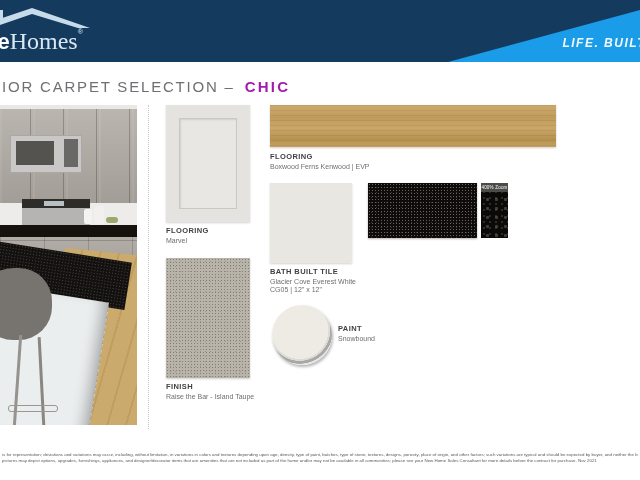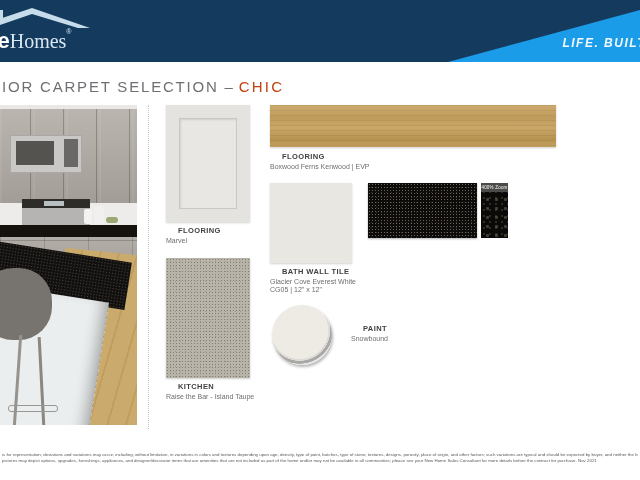--- a/index.html
+++ b/index.html
@@ -7,29 +7,29 @@
          font-family:"Liberation Sans",sans-serif;}
 
   
   .header{position:absolute;left:0;top:0;width:640px;height:62px;background:#143a5e;overflow:hidden;}
   .header .accent-tri{position:absolute;left:448px;top:10px;width:192px;height:52px;background:#1b9ce8;
          clip-path:polygon(0 100%,100% 0,100% 100%);}
   .brand{position:absolute;left:-16px;top:4px;width:200px;height:54px;}
   .brand .roof{position:absolute;left:0;top:2px;}
   .brand .logo-line{position:absolute;left:0;top:24px;white-space:nowrap;}
   .logo-bold{font-weight:bold;font-size:22px;color:#ffffff;letter-spacing:0;}
-  .logo-serif{font-family:"Liberation Serif",serif;font-size:20px;color:#d9e8f2;}
+  .logo-serif{font-family:"Liberation Serif",serif;font-size:24px;color:#d9e8f2;}
   .logo-reg{font-size:7px;color:#d9e8f2;vertical-align:top;}
   .tagline{position:absolute;right:-6px;bottom:12px;color:#f2faff;font-size:12px;font-weight:bold;
          font-style:italic;letter-spacing:1.5px;white-space:nowrap;}
 
   
   .title{position:absolute;left:2px;top:78px;white-space:nowrap;font-size:15px;color:#6e6f72;
          letter-spacing:1.8px;}
-  .title .style-name{font-weight:normal;color:#c2410c;letter-spacing:2.2px;margin-left:4px;}
+  .title .style-name{font-weight:bold;color:#a21caf;letter-spacing:2.2px;margin-left:10px;}
 
   
   .photo{position:absolute;left:0;top:105px;width:137px;height:320px;overflow:hidden;background:#e9e8e6;}
   .photo *{position:absolute;}
   .ph-upper{left:0;top:4px;width:137px;height:94px;
       background-image:repeating-linear-gradient(90deg,rgba(255,255,255,.07) 0 2px,rgba(0,0,0,0) 2px 30px,rgba(0,0,0,.22) 30px 31px,rgba(0,0,0,0) 31px 33px),
       linear-gradient(#bab5af,#a39d97);border-bottom:2px solid #8f8a84;}
   .ph-micro{left:10px;top:30px;width:70px;height:36px;background:#c9c8c6;border:1px solid #a9a8a6;}
   .ph-micro-win{left:5px;top:5px;width:38px;height:24px;background:#55534f;}
   .ph-micro-pad{right:3px;top:3px;width:14px;height:28px;background:#6a6866;}
@@ -55,21 +55,21 @@
       background:radial-gradient(circle at 40% 35%,#858票28a85,#6a6763 70%);background-color:#77746f;}
   .ph-leg1{left:16px;top:230px;width:3px;height:92px;background:#96938f;transform:rotate(4deg);}
   .ph-leg2{left:40px;top:232px;width:3px;height:90px;background:#8a8783;transform:rotate(-3deg);}
   .ph-footrest{left:8px;top:300px;width:48px;height:5px;border:1px solid #9a9792;border-radius:3px;background:none;}
 
   
   .divider{position:absolute;left:148px;top:105px;height:324px;width:0;border-left:1px dotted #c6c6c6;}
 
   
   .sw-label{position:absolute;white-space:nowrap;}
-  .sw-label .h{font-size:7.5px;font-weight:bold;color:#414042;letter-spacing:.4px;display:block;margin-left:12px;}
+  .sw-label .h{font-size:7.5px;font-weight:bold;color:#414042;letter-spacing:.4px;display:block;}
   .sw-label .v{font-size:7px;color:#6d6e71;display:block;margin-top:1.5px;}
 
   .cabinet-door{position:absolute;left:166px;top:105px;width:84px;height:117px;background:#e4e3df;
       box-shadow:0 1px 2px rgba(0,0,0,.18);}
   .cabinet-panel{position:absolute;left:13px;top:13px;right:13px;bottom:13px;background:#e8e7e3;
       border:1px solid #c9c8c2;box-shadow:inset 1px 1px 2px rgba(0,0,0,.10);}
 
   .plank{position:absolute;left:270px;top:105px;width:286px;height:42px;
       background-image:repeating-linear-gradient(180deg,rgba(122,92,40,.14) 0 1px,rgba(0,0,0,0) 1px 5px),
       linear-gradient(180deg,#cdab6d,#c09c5c 30%,#caa768 55%,#b6924f 82%,#c5a262);
@@ -160,38 +160,38 @@
   </div>
 
   <div class="plank"></div>
   <div class="sw-label" style="left:270px;top:152px;">
     <span class="h">FLOORING</span>
     <span class="v">Boxwood Ferns Kenwood | EVP</span>
   </div>
 
   <div class="tile"></div>
   <div class="sw-label" style="left:270px;top:267px;">
-    <span class="h">BATH WALL TILE</span>
+    <span class="h">BATH BUILT TILE</span>
     <span class="v">Glacier Cove Everest White</span>
     <span class="v">CG05 | 12" x 12"</span>
   </div>
 
   <div class="granite"></div>
   <div class="granite-zoom">
     <div class="zoom-tag">400% Zoom</div>
   </div>
 
   <div class="carpet"></div>
   <div class="sw-label" style="left:166px;top:382px;">
-    <span class="h">KITCHEN</span>
+    <span class="h">FINISH</span>
     <span class="v">Raise the Bar - Island Taupe</span>
   </div>
 
   <div class="paint-lid"></div>
-  <div class="sw-label" style="left:351px;top:324px;">
+  <div class="sw-label" style="left:338px;top:324px;">
     <span class="h">PAINT</span>
     <span class="v">Snowbound</span>
   </div>
 
   <div class="disclaimer">
     <div>is for representation; deviations and variations may occur, including, without limitation, in variations in colors and textures depending upon age, density, type of paint, batches, type of stone, textures, designs, porosity, place of origin, and other factors; such variations are typical and should be expected by buyer, and neither the builder nor its suppliers or trade contractors can guarantee exact matches, and (ii) included in the builder's package of materials of selected</div>
     <div>pictures may depict options, upgrades, furnishings, appliances, and designer/decorator items that are amenities that are not included as part of the home and/or may not be available in all communities; please see your New Home Sales Consultant for more details before the contract for purchase. Nov 2021</div>
   </div>
 
 </div>

